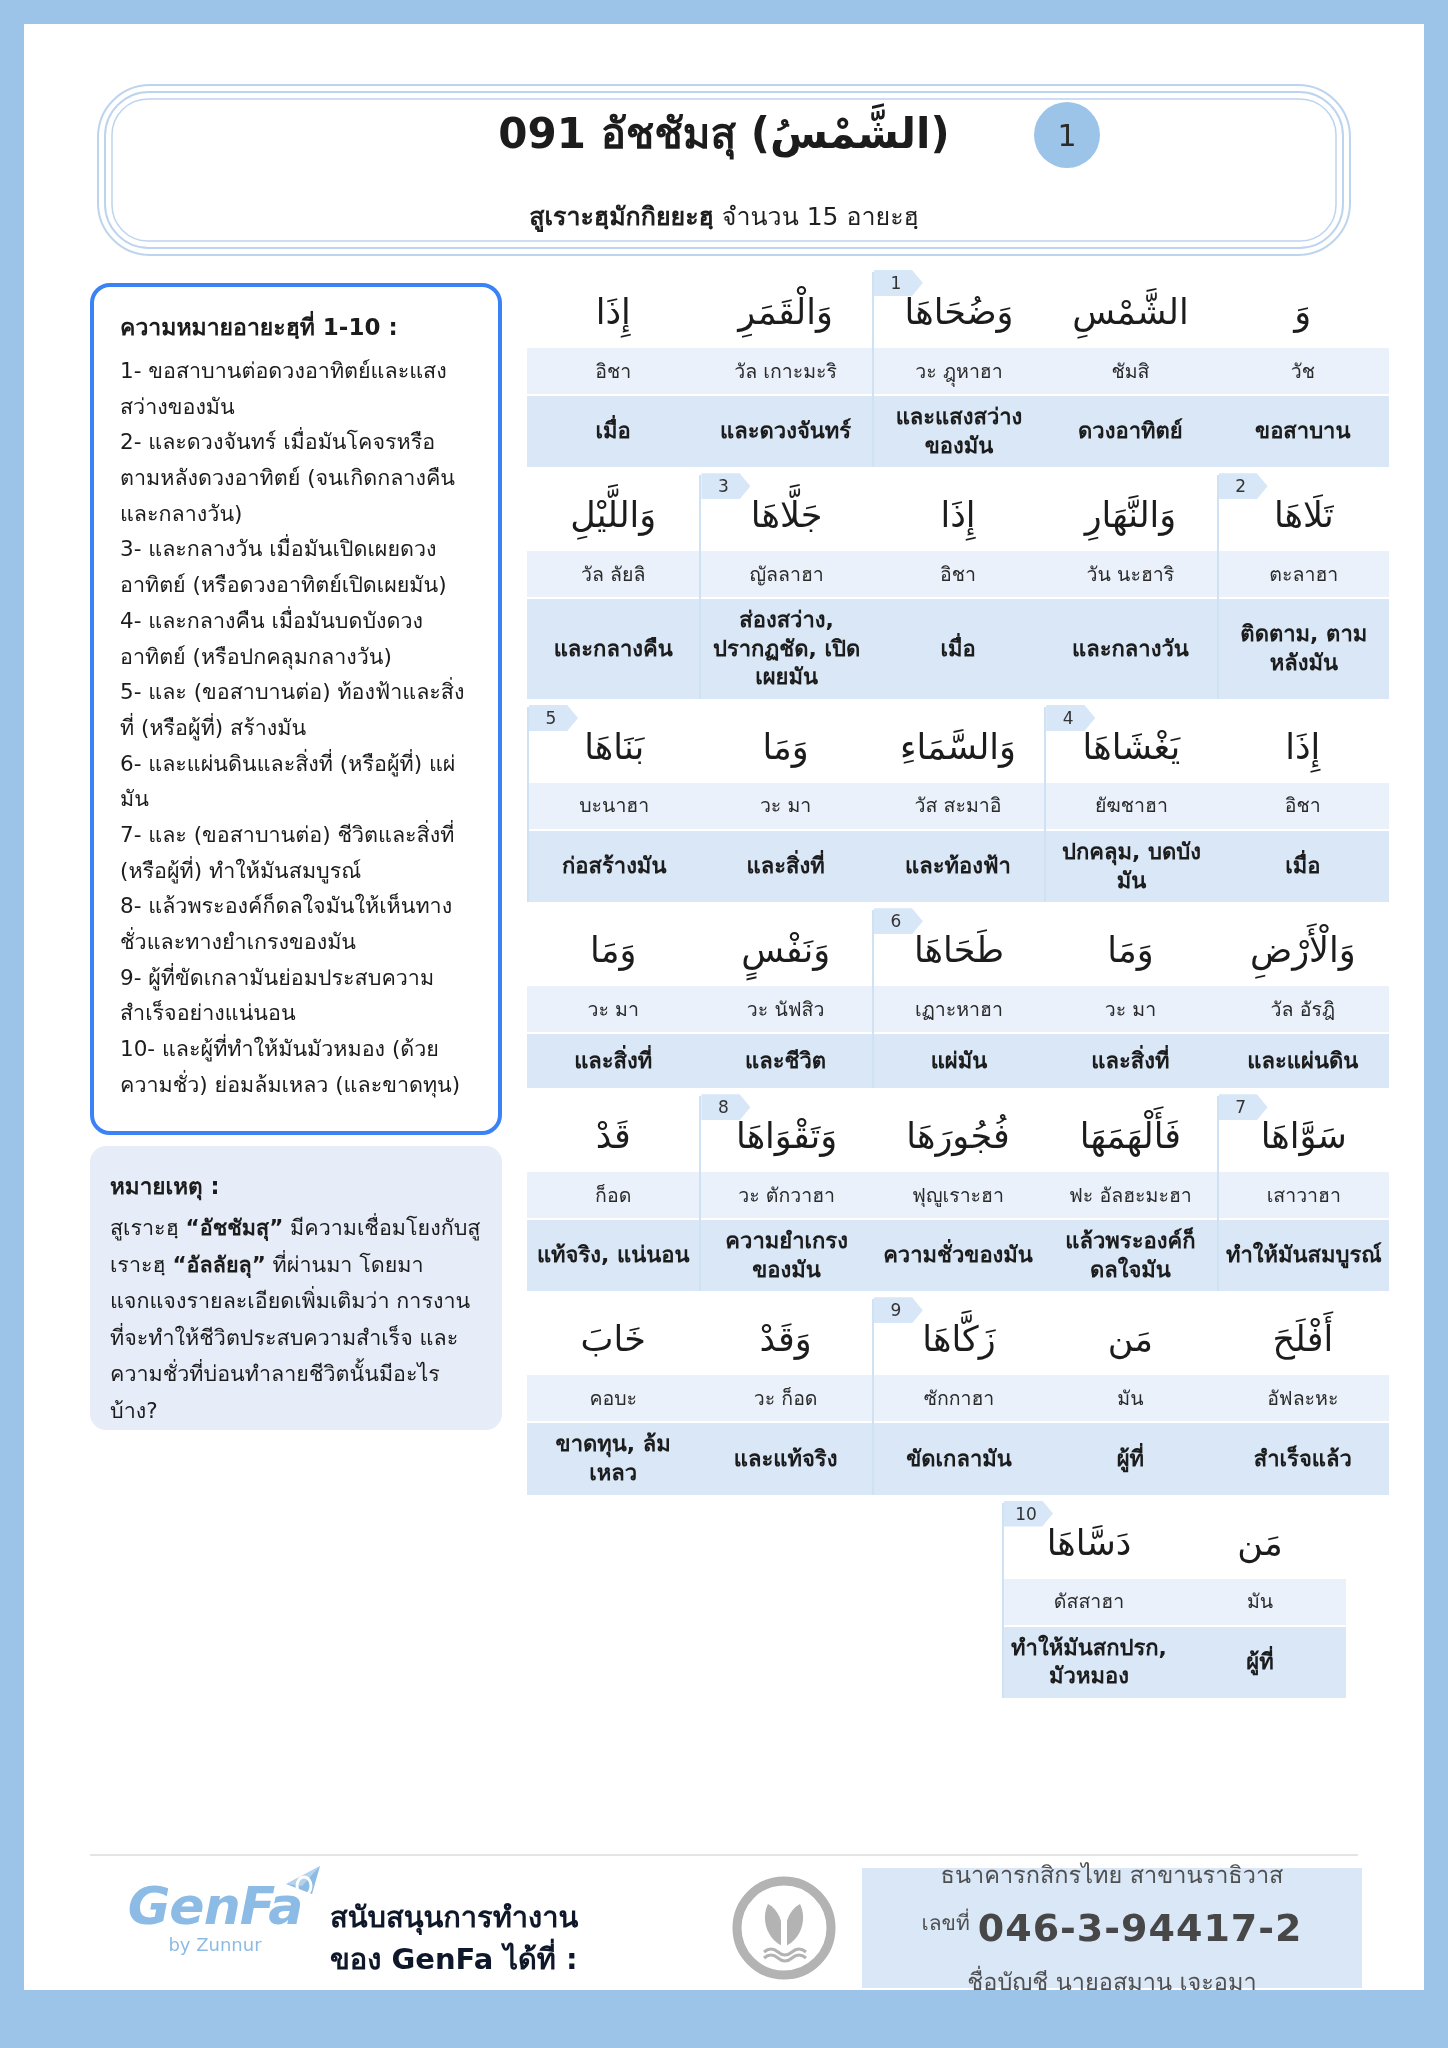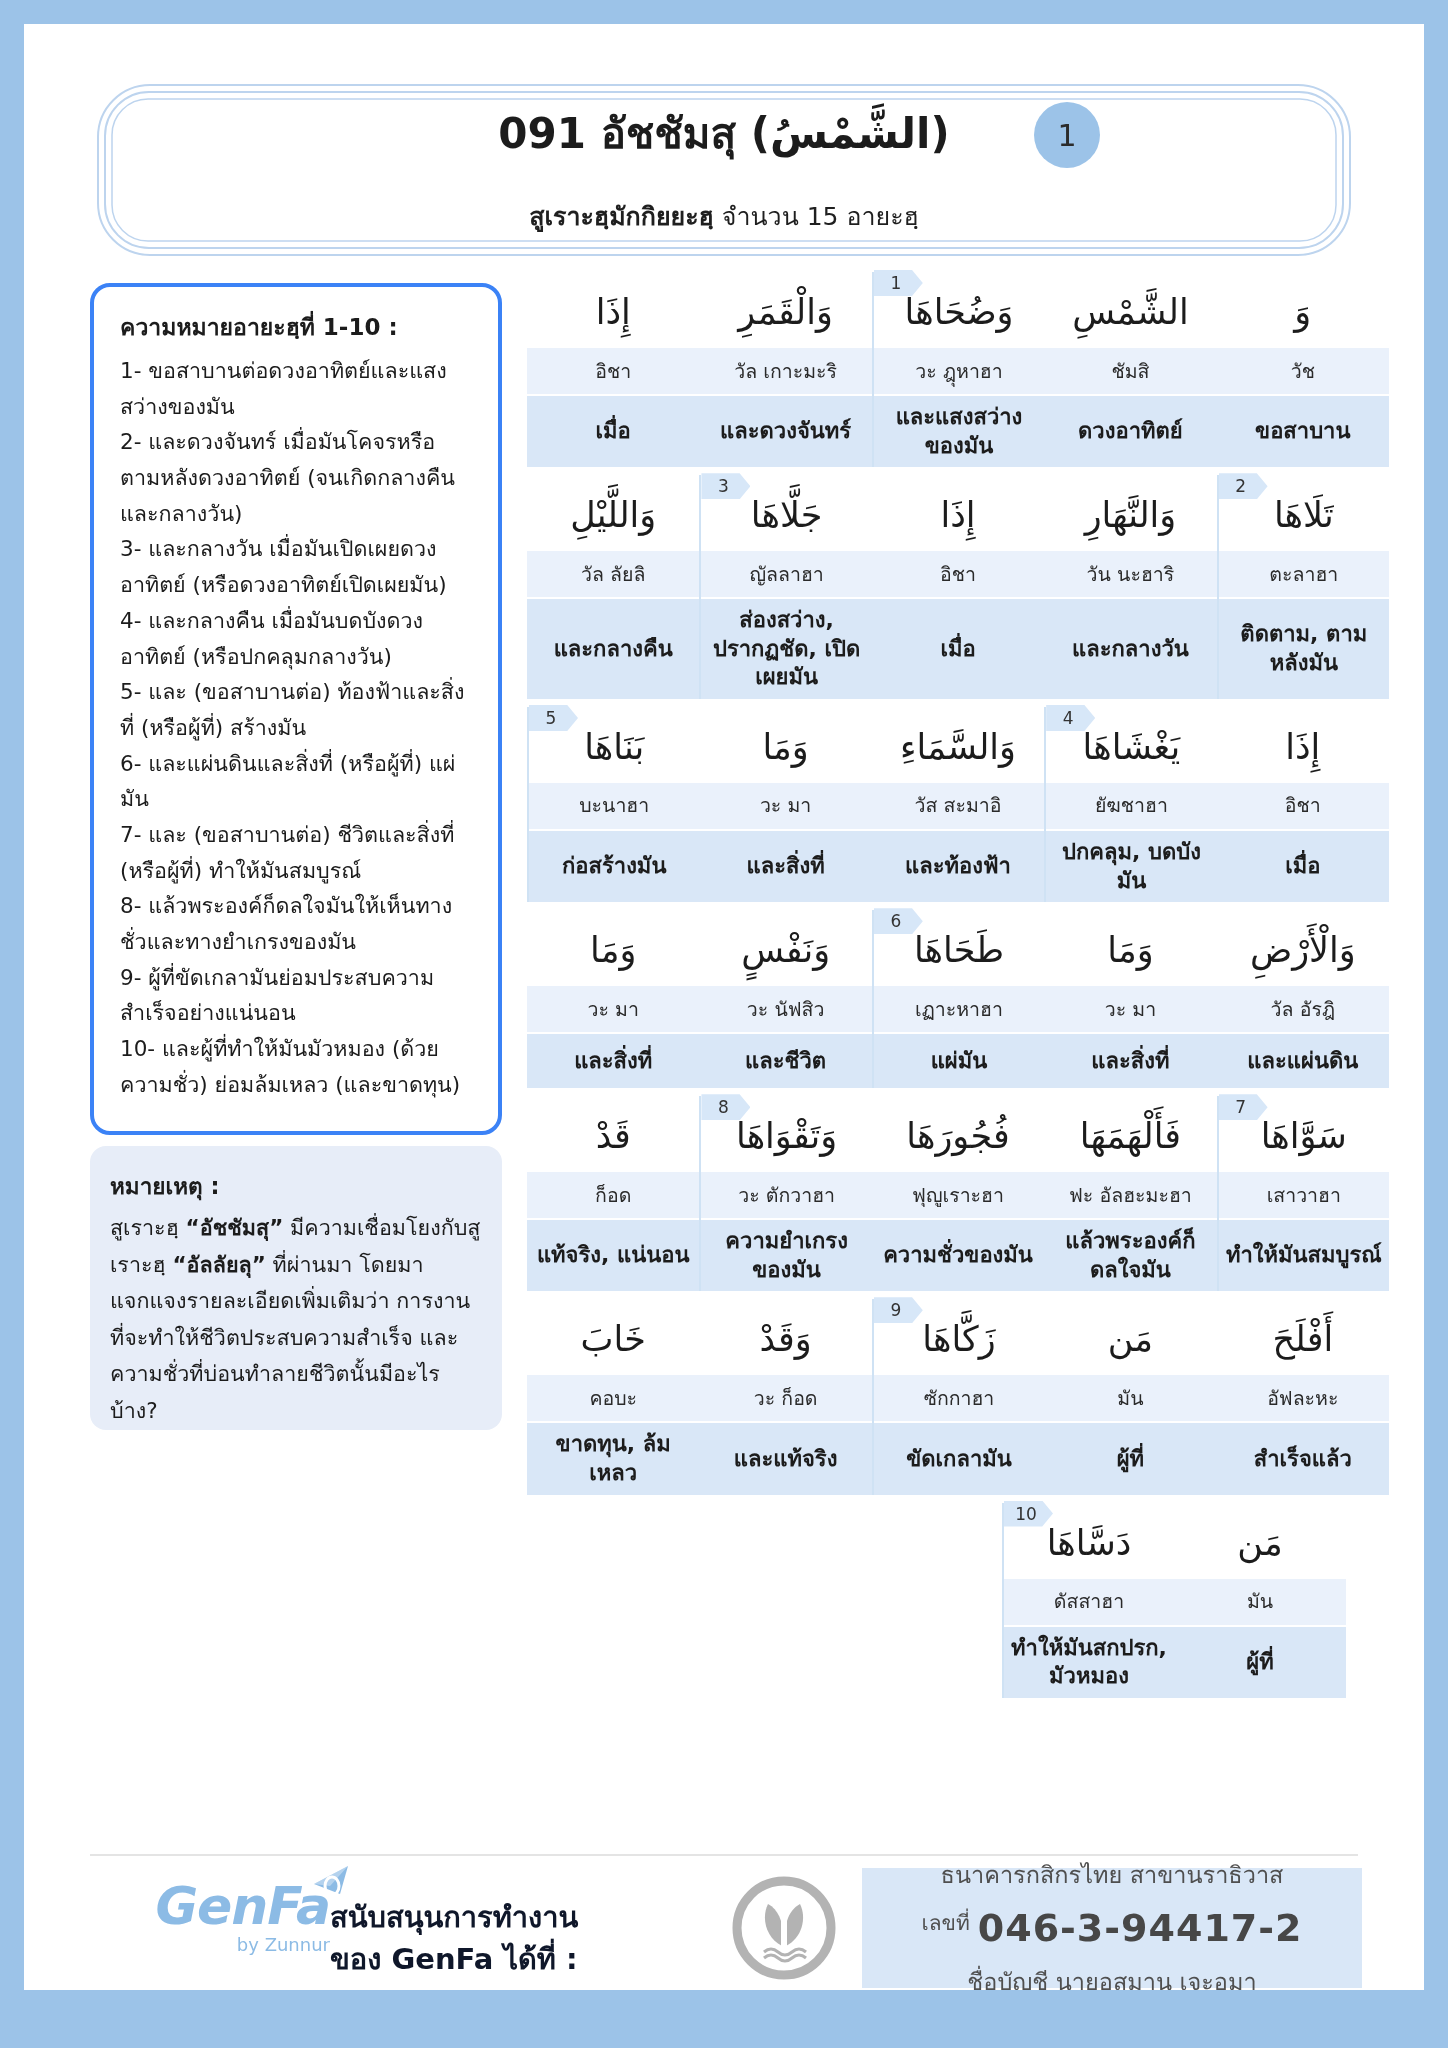--- a/index.html
+++ b/index.html
@@ -46,21 +46,21 @@
   .arabic{height:72px;display:flex;align-items:center;justify-content:center;
     font-size:35px;direction:rtl;padding-top:4px;}
   .translit{height:46px;background:#eaf1fb;display:flex;align-items:center;justify-content:center;
     font-size:19.5px;color:#2a2a2a;direction:ltr;text-align:center;}
   .thai{flex:1;min-height:40px;background:#d9e7f7;border-top:2px solid #ffffff;
     display:flex;align-items:center;justify-content:center;text-align:center;
     font-size:22px;font-weight:bold;direction:ltr;padding:7px 5px;line-height:1.3;overflow-wrap:anywhere;}
 
   
   .footer-divider{position:absolute;left:90px;top:1854px;width:1268px;height:2px;background:#e4e4e4;}
-  .genfa{position:absolute;left:100px;top:1880px;width:230px;text-align:right;color:#8cbbe5;}
+  .genfa{position:absolute;left:100px;top:1880px;width:230px;text-align:center;color:#8cbbe5;}
   .genfa-name{position:relative;display:inline-block;font-size:52px;font-weight:bold;
     font-style:italic;letter-spacing:-1px;line-height:1;}
   .genfa-plane{position:absolute;right:-22px;top:-16px;}
   .genfa-by{font-size:18px;margin-top:2px;}
   .support-text{position:absolute;left:330px;top:1896px;font-size:29px;font-weight:bold;
     color:#0f172a;line-height:1.45;}
   .bank-logo{position:absolute;left:728px;top:1872px;width:112px;height:112px;}
   .bank-box{position:absolute;left:862px;top:1868px;width:500px;height:120px;background:#d9e7f7;
     display:flex;flex-direction:column;align-items:center;justify-content:center;color:#4f4f4f;gap:13px;}
   .bank-line1{font-size:23.5px;}

